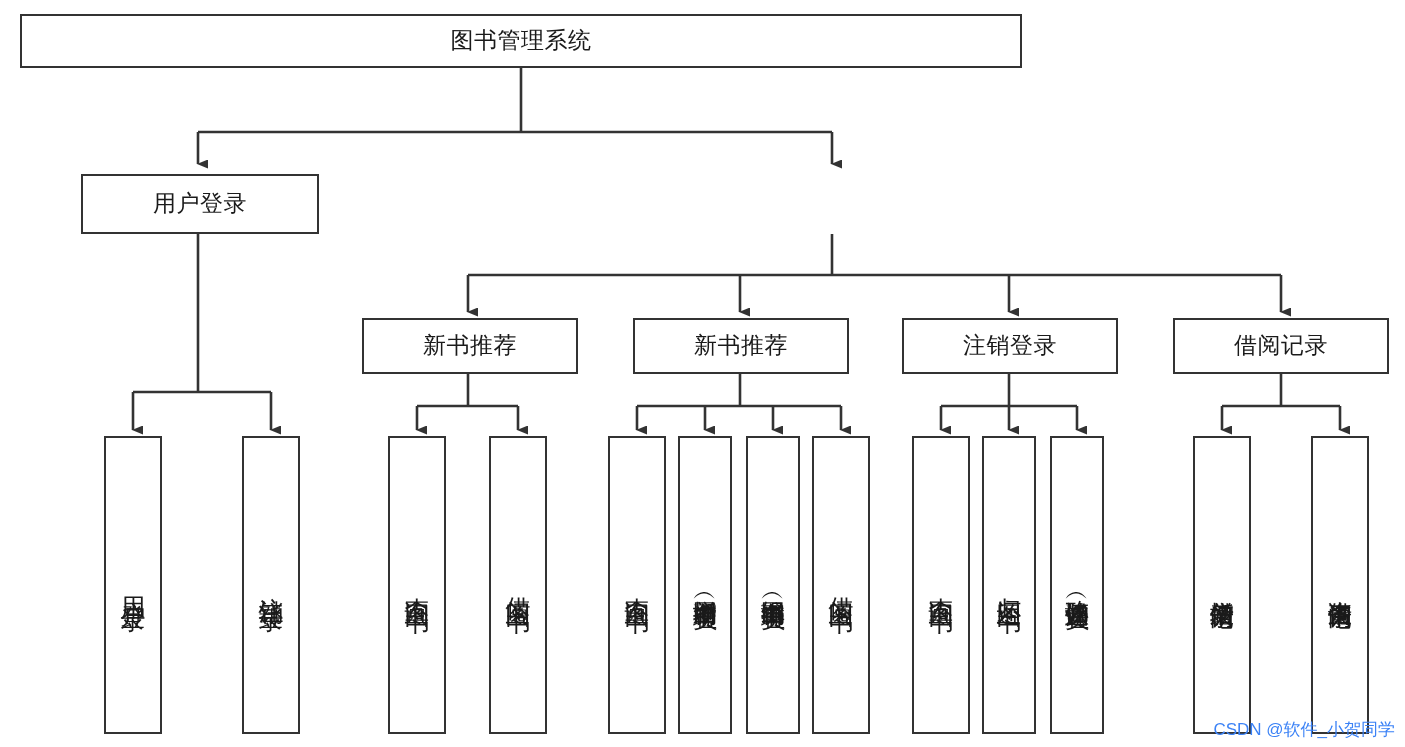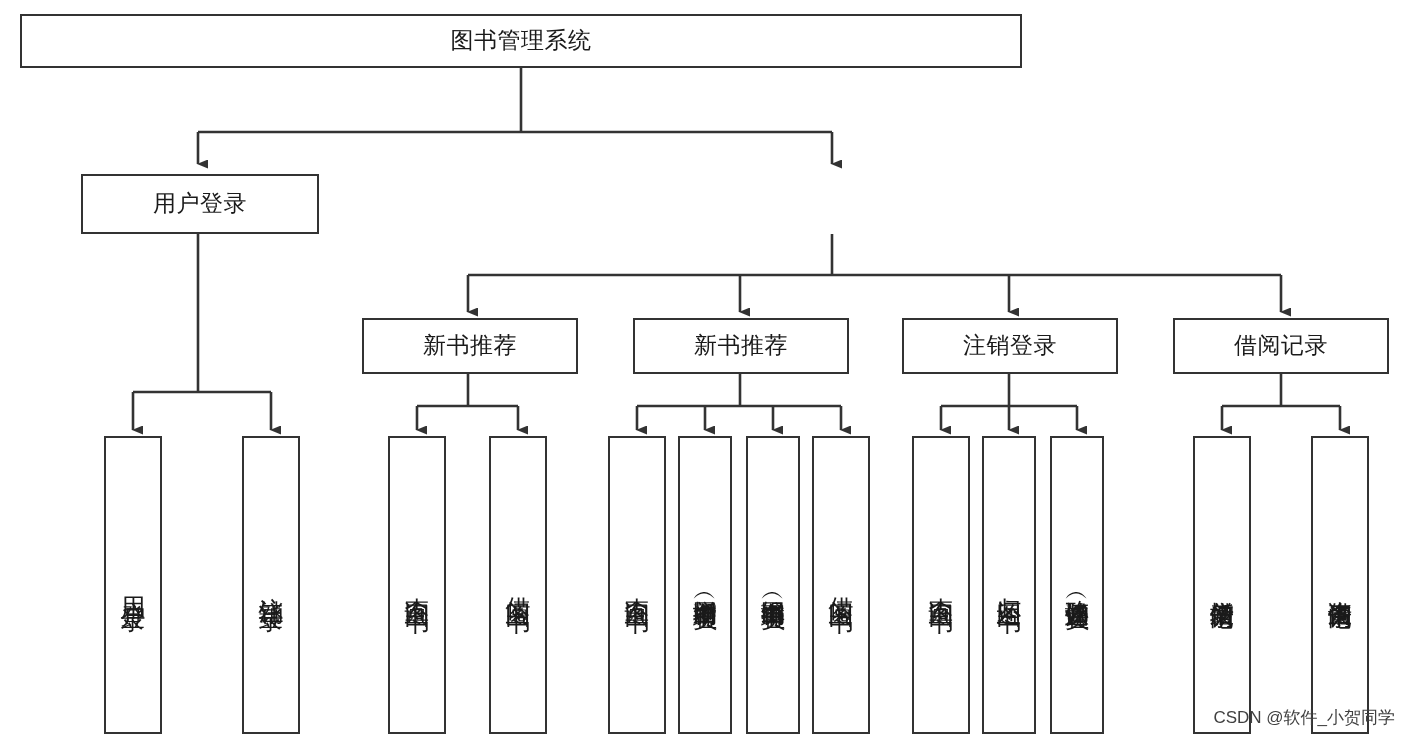--- a/index.html
+++ b/index.html
@@ -61,23 +61,23 @@
     letter-spacing: 4px;
     white-space: nowrap;
   }
   .node.vert.tight .node-label {
     font-size: 24px;
     letter-spacing: 1px;
   }
   #watermark {
     position: absolute;
     right: 10px;
-    bottom: 18px;
+    bottom: 6px;
     font-size: 17px;
-    color: #404040;
+    color: #3b82f6;
     z-index: 5;
     white-space: nowrap;
     pointer-events: none;
   }
 </style>
 </head>
 <body>
 
 <div id="diagram-root">
 

